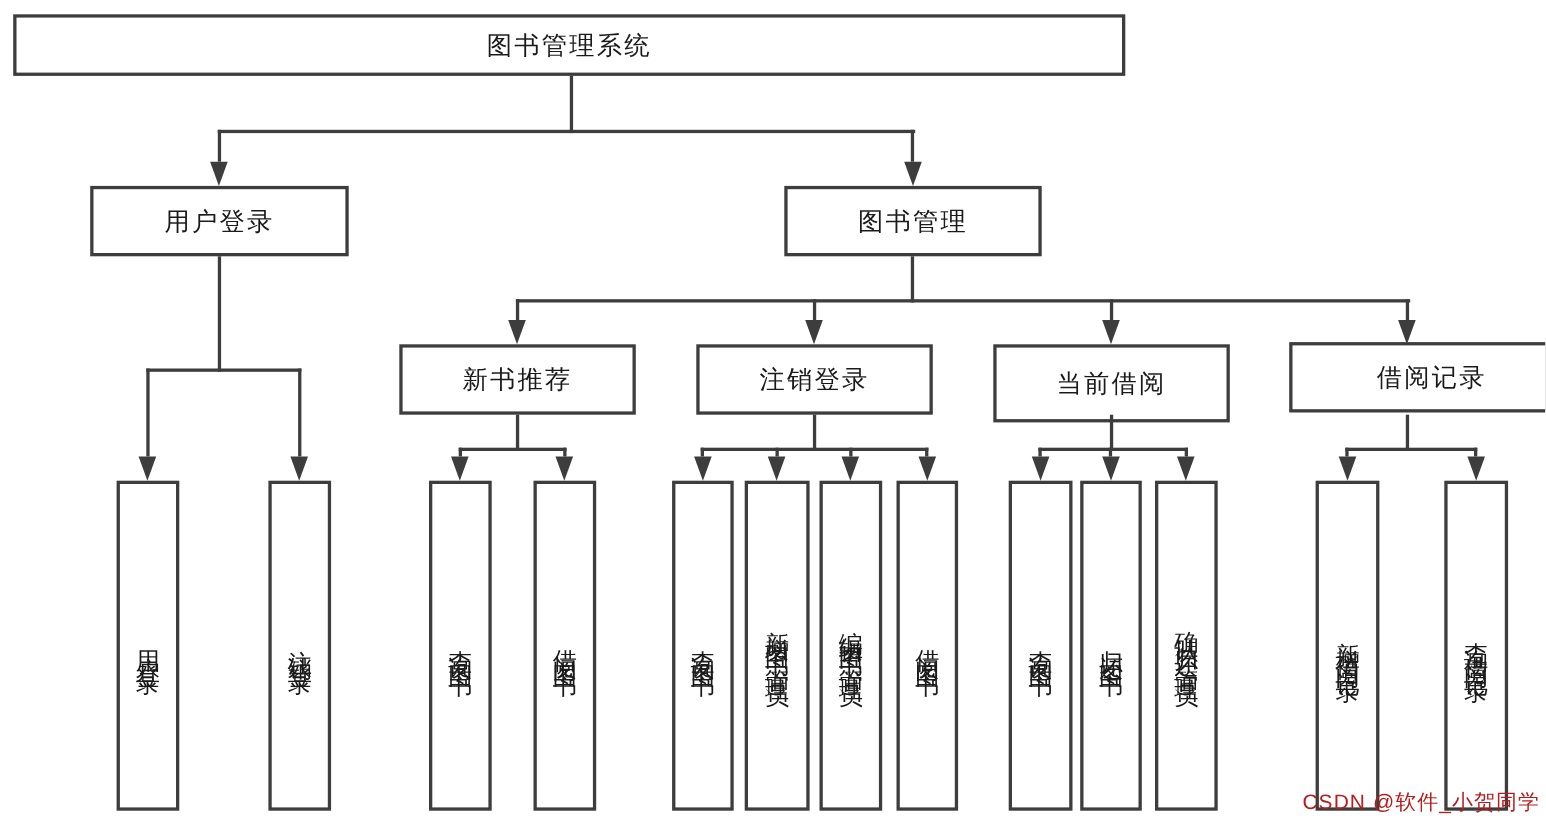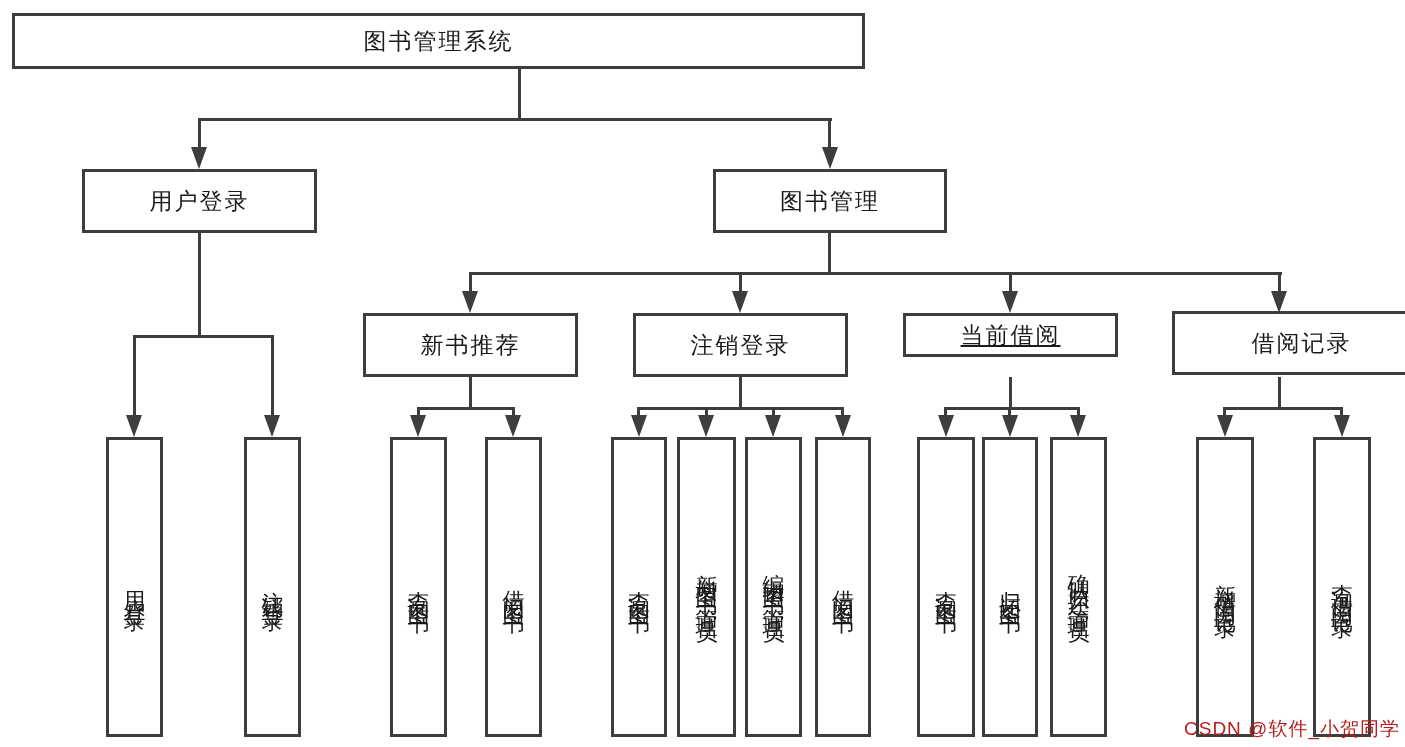--- a/index.html
+++ b/index.html
@@ -49,41 +49,41 @@
     font-size:19px; color:#b91c1c;
     letter-spacing:1px;
     white-space:nowrap;
   }
 </style>
 </head>
 <body>
 
 <div class="canvas">
 
-  <div class="hbox" style="left:12px; top:13px; width:853px; height:56px;">
+  <div class="hbox" style="left:12px; top:13px; width:1011px; height:56px;">
     <span>图书管理系统</span>
   </div>
 
   <div class="hbox" style="left:82px; top:169px; width:235px; height:64px;">
     <span>用户登录</span>
   </div>
 
   <div class="hbox" style="left:363px; top:313px; width:215px; height:64px;">
     <span>新书推荐</span>
   </div>
 
   <div class="hbox" style="left:713px; top:169px; width:234px; height:64px;">
     <span>图书管理</span>
   </div>
 
   <div class="hbox" style="left:633px; top:313px; width:215px; height:64px;">
     <span>注销登录</span>
   </div>
 
-  <div class="hbox" style="left:903px; top:313px; width:215px; height:44px;text-decoration:underline;">
+  <div class="hbox" style="left:903px; top:313px; width:215px; height:71px;">
     <span>当前借阅</span>
   </div>
 
   <div class="hbox" style="left:1172px; top:311px; width:236px; height:64px;padding-left:23px;">
     <span>借阅记录</span>
   </div>
 
   <div class="vbox" style="left:106px; width:57px;">
     <span class="vtext">用户登录</span>
   </div>

